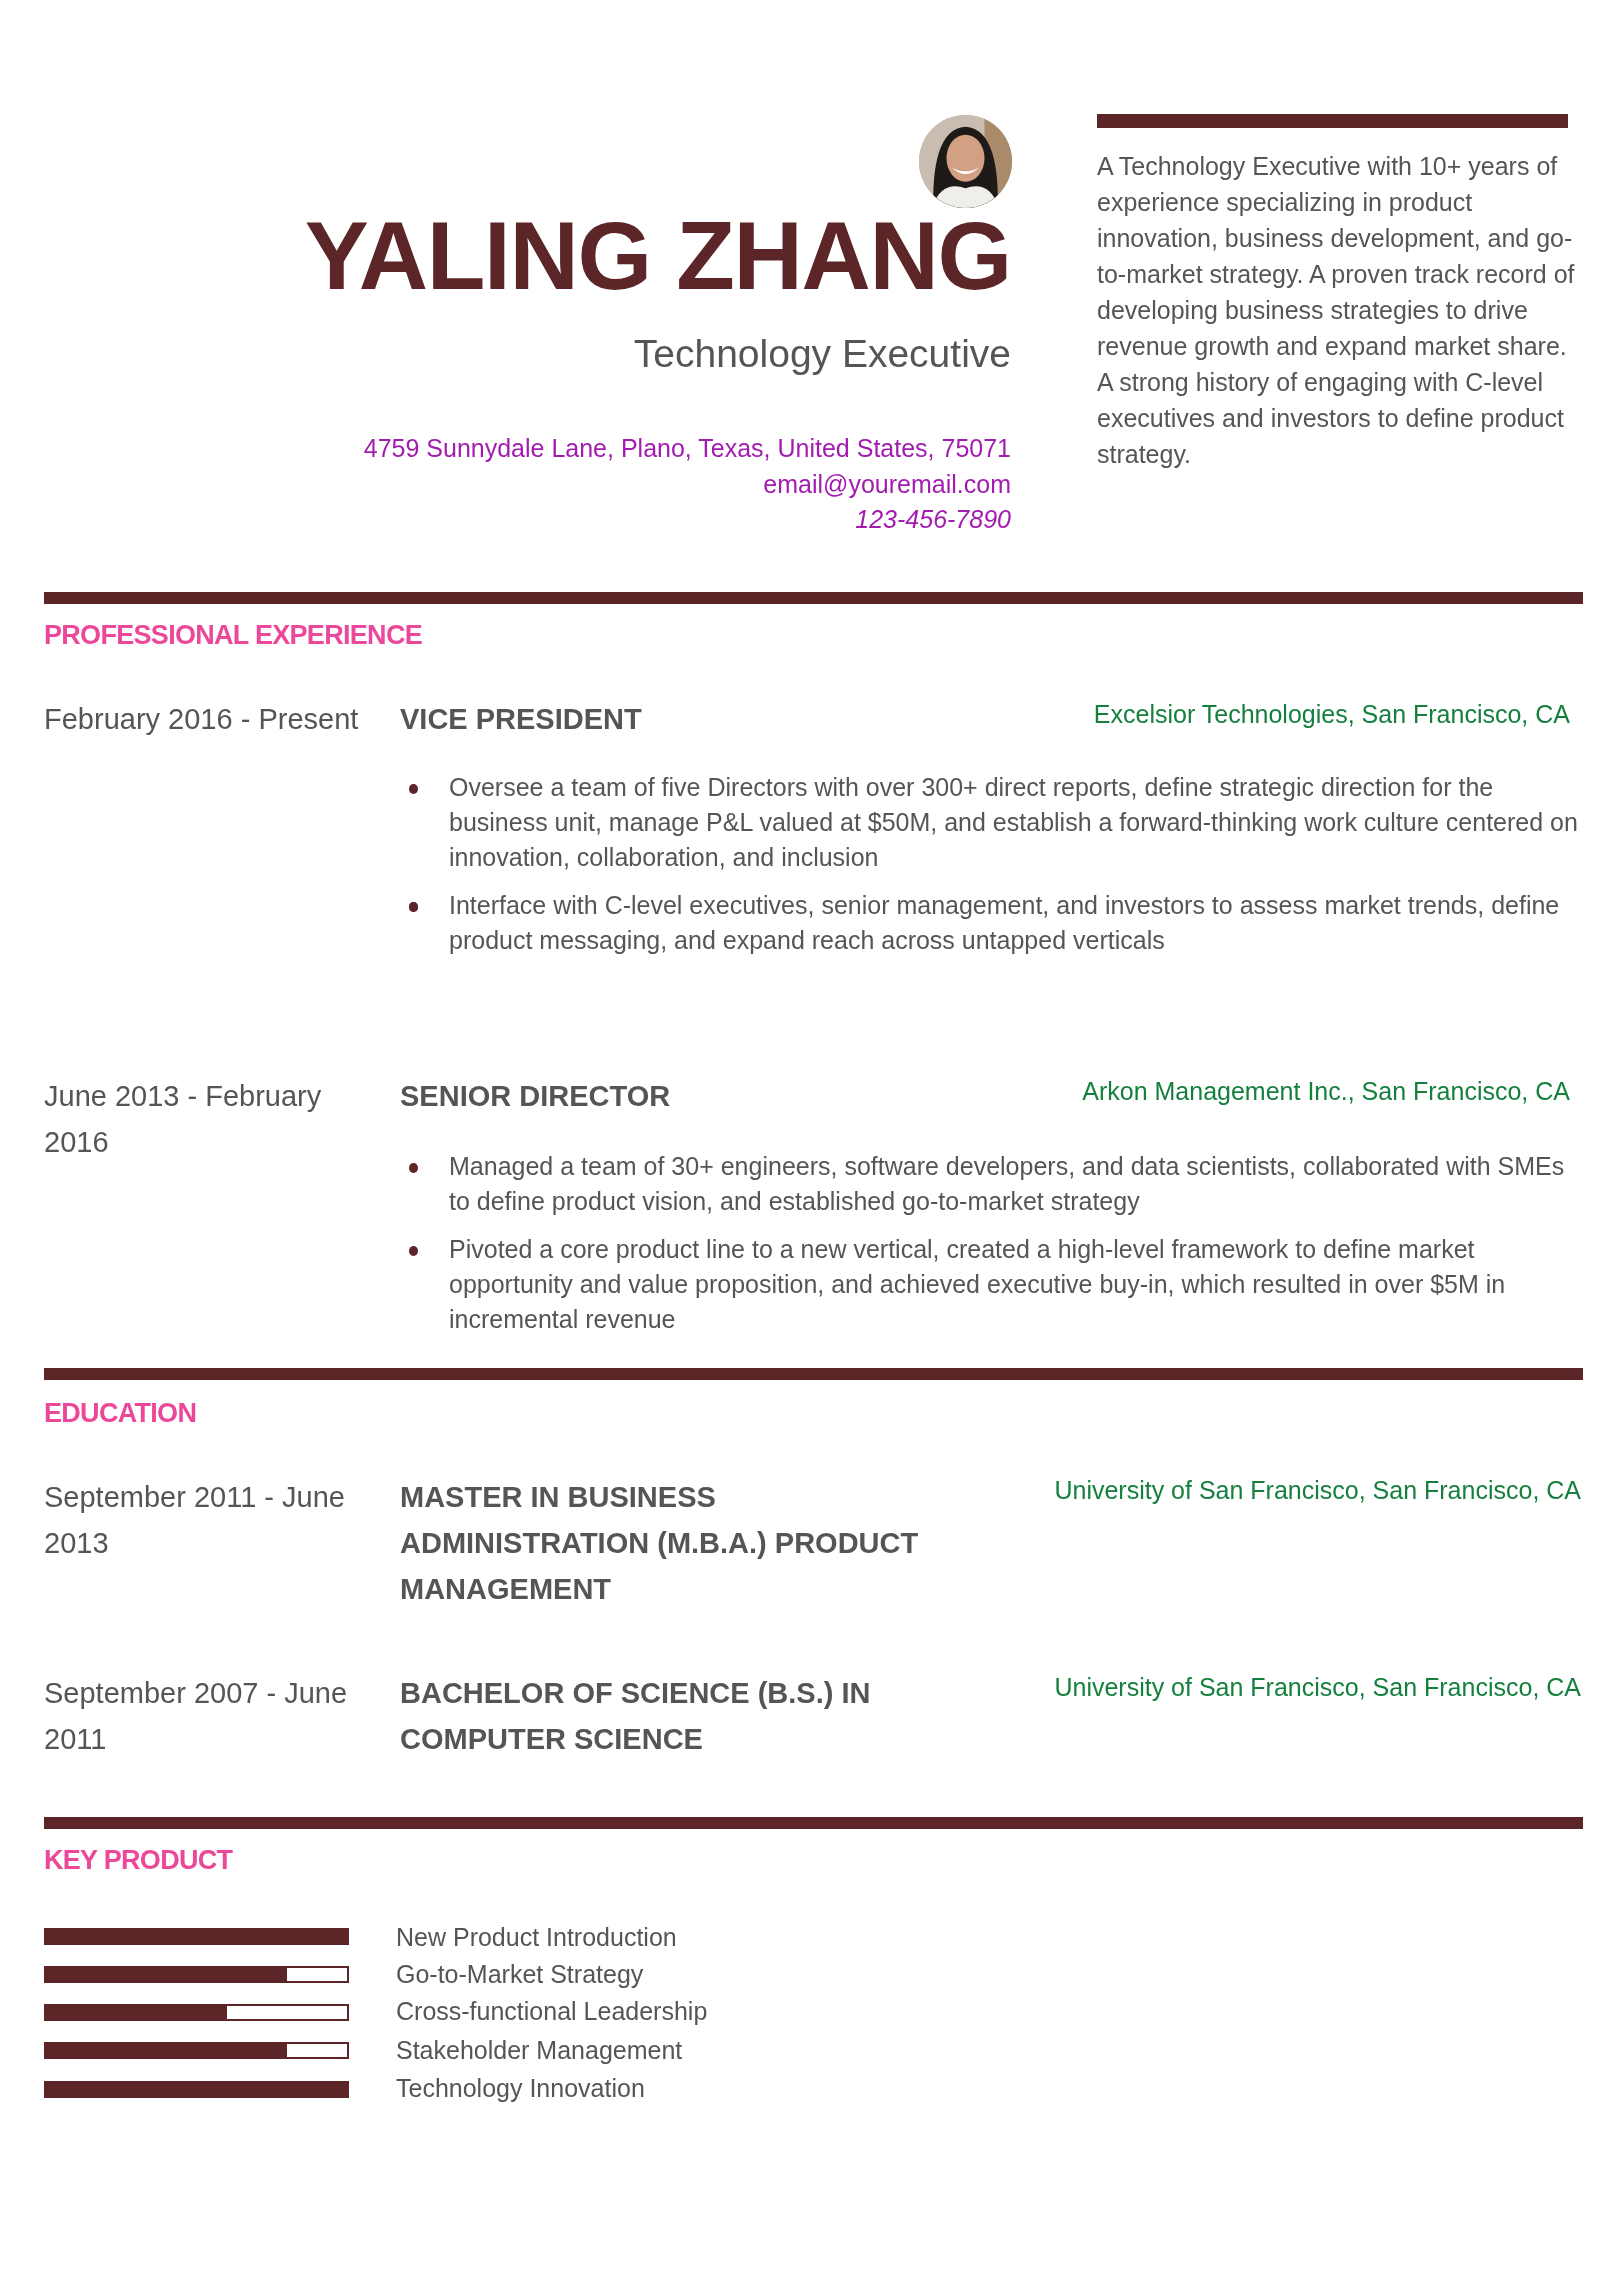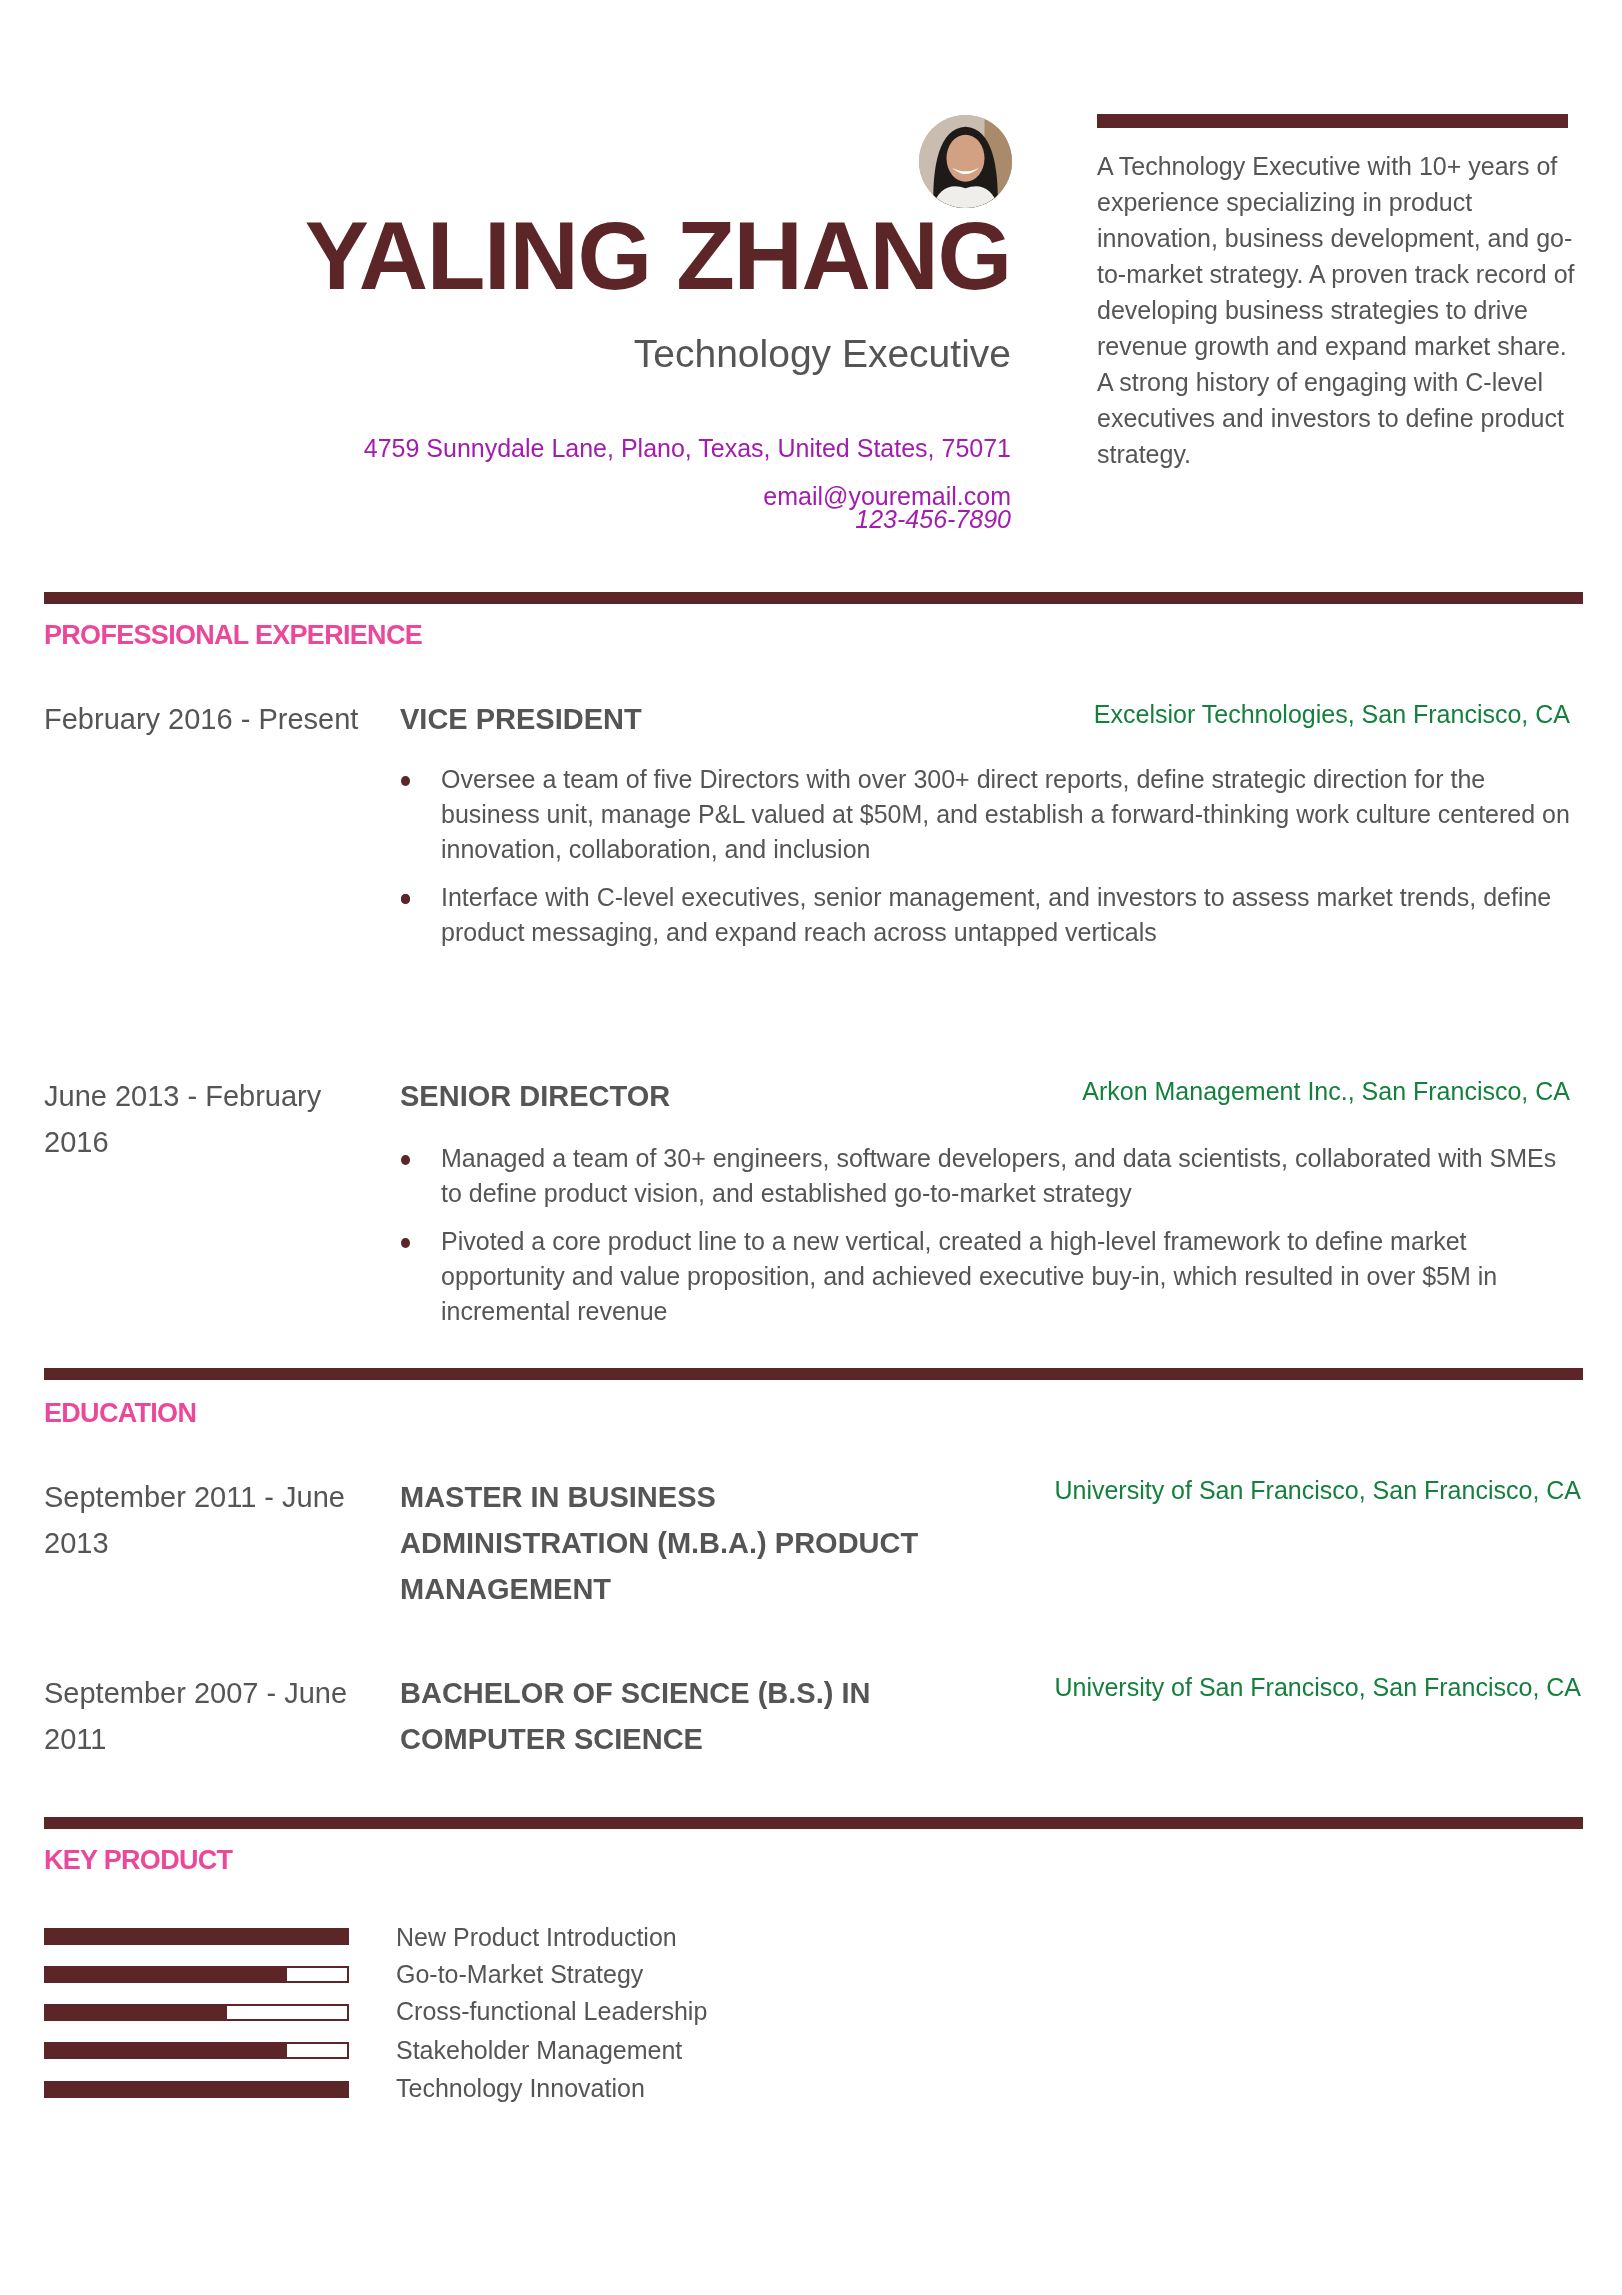--- a/index.html
+++ b/index.html
@@ -16,21 +16,21 @@
   .title { right: 611px; top: 332px; font-size: 39px; color: #555; white-space: nowrap; }
   .contact { right: 611px; text-align: right; font-size: 25px; color: #a21caf; white-space: nowrap; }
   .summary-bar { left: 1097px; top: 114px; width: 471px; height: 14.4px; background: #5c2528; }
   .summary { left: 1097px; top: 148px; width: 478px; font-size: 25px; line-height: 36px; color: #555; }
 
   
   .sec-title { left: 44px; font-size: 27px; font-weight: bold; color: #ec4899; letter-spacing: -0.7px; white-space: nowrap; }
   .date { left: 44px; width: 340px; font-size: 29px; line-height: 46px; color: #555; }
   .role { left: 400px; font-size: 29px; font-weight: bold; color: #555; line-height: 46px; }
   .org { right: 52px; font-size: 25px; color: #15803d; white-space: nowrap; }
-  .bullets { left: 400px; width: 1183px; margin: 0; padding: 0; list-style: none; }
+  .bullets { left: 400px; width: 1183px; margin: 8px; padding: 0; list-style: none; }
   .bullets li { position: relative; padding-left: 41px; font-size: 25px; line-height: 35px;
                 color: #555; margin-bottom: 13px; }
   .bullets li .dot { position: absolute; left: 1.3px; top: 13.7px; width: 9.2px; height: 10.5px;
                      border-radius: 50%; background: #5c2528; }
 
   
   .skill-row { left: 44px; height: 17px; width: 305px; }
   .skill-bar { position: absolute; left: 0; top: 0; width: 305px; height: 17px;
                background: #ffffff; border: 2.6px solid #5c2528; box-sizing: border-box; }
   .skill-fill { position: absolute; left: 0; top: 0; height: 100%; background: #5c2528; }
@@ -46,21 +46,21 @@
     <path d="M22 142 C20 80 30 20 71 18 C112 20 122 80 120 142 Z" fill="#1e1a18"></path>
     <ellipse cx="71" cy="66" rx="29" ry="36" fill="#d2a083"></ellipse>
     <path d="M50 80 Q71 100 92 80 Q71 92 50 80 Z" fill="#ffffff"></path>
     <path d="M20 142 C30 110 50 104 71 112 C92 104 112 110 122 142 Z" fill="#efeeea"></path>
   </svg>
 </div>
 
 <div class="abs name">YALING ZHANG</div>
 <div class="abs title">Technology Executive</div>
 <div class="abs contact" style="top:434px;">4759 Sunnydale Lane, Plano, Texas, United States, 75071</div>
-<div class="abs contact" style="top:482px;">email@youremail.com</div>
+<div class="abs contact" style="top:470px;">email@youremail.com</div>
 <div class="abs contact" style="top:505px; font-style:italic;">123-456-7890</div>
 
 <div class="abs summary-bar"></div>
 <div class="abs summary">A Technology Executive with 10+ years of experience specializing in product innovation, business development, and go-to-market strategy. A proven track record of developing business strategies to drive revenue growth and expand market share. A strong history of engaging with C-level executives and investors to define product strategy.</div>
 
 <div class="rule" style="top:592px;"></div>
 <div class="abs sec-title" style="top:620px;">PROFESSIONAL EXPERIENCE</div>
 
 <div class="abs date" style="top:696px;">February 2016 - Present</div>
 <div class="abs role" style="top:696px;">VICE PRESIDENT</div>

